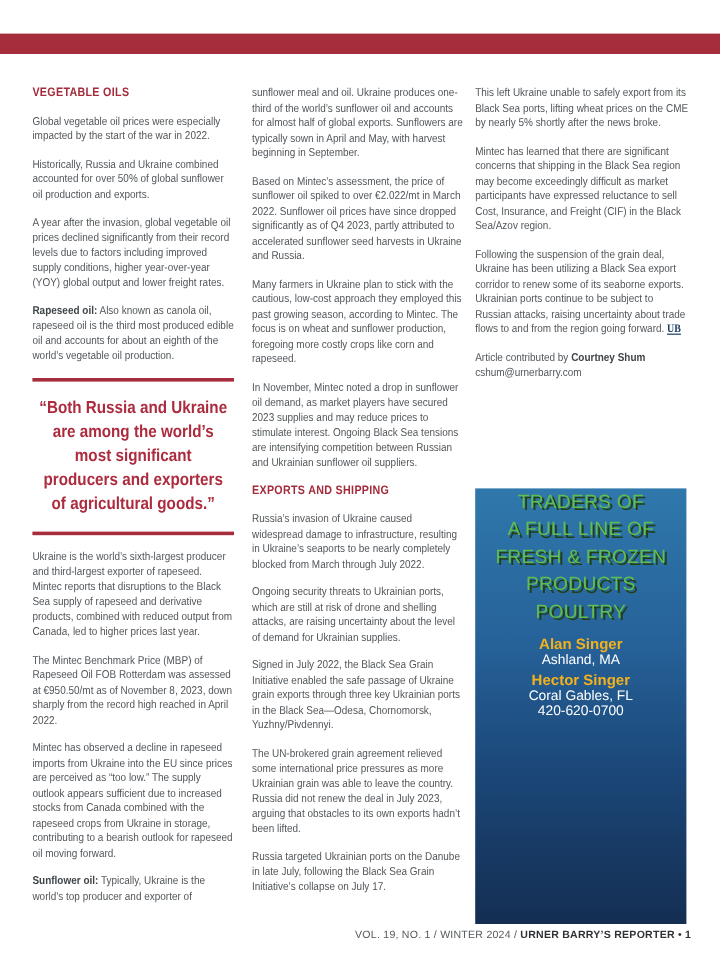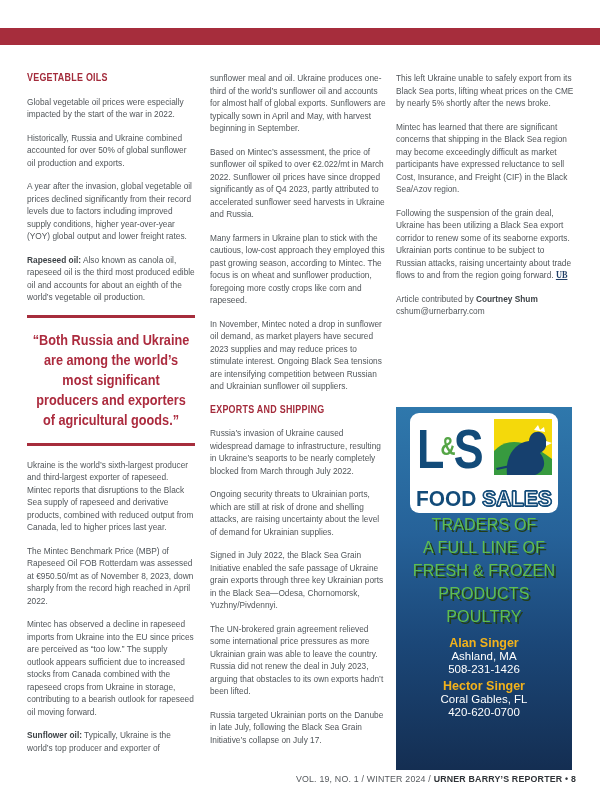--- a/index.html
+++ b/index.html
@@ -115,48 +115,33 @@
 
 <div class="col col-right">
   <p>This left Ukraine unable to safely export from its Black Sea ports, lifting wheat prices on the CME by nearly 5% shortly after the news broke.</p>
   <p>Mintec has learned that there are significant concerns that shipping in the Black Sea region may become exceedingly difficult as market participants have expressed reluctance to sell Cost, Insurance, and Freight (CIF) in the Black Sea/Azov region.</p>
   <p><span>Following the suspension of the grain deal, Ukraine has been utilizing a Black Sea export corridor to renew some of its seaborne exports. Ukrainian ports continue to be subject to Russian attacks, raising uncertainty about trade flows to and from the region going forward. </span><span class="ub-mark">UB</span></p>
   <p class="byline"><span>Article contributed by </span><span class="name">Courtney Shum</span><br>
   <span>cshum@urnerbarry.com</span></p>
 </div>
 
 <div class="ad">
-  <div class="logo-box">
-    <div class="ls-row">
-      <div class="ls-text"><span>L</span><span class="ls-amp">&amp;</span><span>S</span></div>
-    </div>
-    <svg class="chicken" width="58" height="56" viewBox="0 0 58 56">
-      <rect width="58" height="56" fill="#F4D90B"></rect>
-      <path d="M0,32 C13,18 32,20 58,40 L58,56 L0,56 Z" fill="#379A3F"></path>
-      <path d="M2,49 L30,43 L31,45 L3,51 Z" fill="#16406E"></path>
-      <path d="M13,56 C11,38 20,24 35,22 C36,10 50,10 52,20 C54,28 50,32 46,34 C53,42 51,53 41,56 Z" fill="#16406E"></path>
-      <path d="M40,11 l4,-5 2,5 4,-3 1,5 z" fill="#ffffff"></path>
-      <path d="M52,22 l6,2 -6,3 z" fill="#ffffff"></path>
-    </svg>
-    <div class="food-sales"><span class="food">FOOD </span><span class="sales">SALES</span></div>
-  </div>
   <div class="ad-message">
     <div>TRADERS OF</div>
     <div>A FULL LINE OF</div>
     <div>FRESH &amp; FROZEN</div>
     <div>PRODUCTS</div>
     <div>POULTRY</div>
   </div>
   <div class="ad-contacts">
     <div class="contact">
       <div class="cname">Alan Singer</div>
       <div class="cline">Ashland, MA</div>
-      <div class="cline">508-231-1426</div>
     </div>
     <div class="contact">
       <div class="cname">Hector Singer</div>
       <div class="cline">Coral Gables, FL</div>
       <div class="cline">420-620-0700</div>
     </div>
   </div>
 </div>
 
-<div class="footer"><span>VOL. 19, NO. 1 / WINTER 2024 / </span><b>URNER BARRY’S REPORTER • 8</b></div>
+<div class="footer"><span>VOL. 19, NO. 1 / WINTER 2024 / </span><b>URNER BARRY’S REPORTER • 1</b></div>
 
 </body></html>

